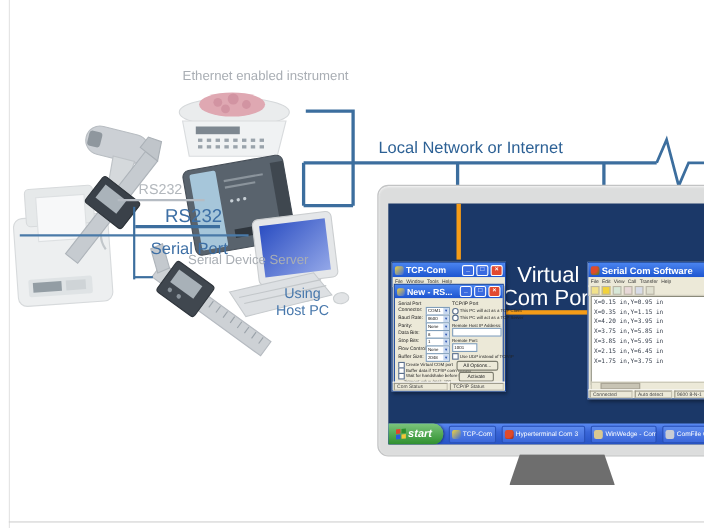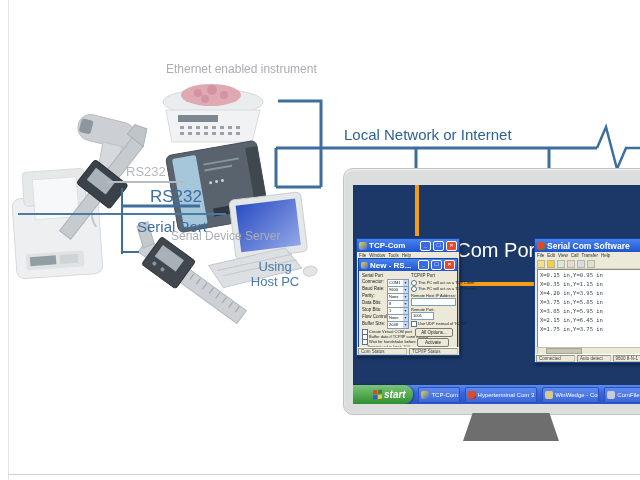--- a/index.html
+++ b/index.html
@@ -49,21 +49,21 @@
   .statusbar .seg{border:1px solid #c5c2b2;border-top-color:#989585;border-left-color:#989585;
                   margin:0 1px;padding:0 2px;white-space:nowrap;overflow:hidden}
   
   .termline{font-family:"DejaVu Sans Mono",monospace;font-size:5.5px;line-height:9px;color:#38404e;white-space:pre}
   .toolico{width:6px;height:6px;border:1px solid #b9b5a5;background:#f6f4ea;flex:0 0 auto}
   
   #taskbar{position:absolute;left:0;bottom:0;width:100%;height:19px;
            background:linear-gradient(180deg,#5a8af2 0%,#3a66d8 40%,#2653c6 100%);display:flex;align-items:center}
   #startbtn{height:19px;width:46px;background:linear-gradient(180deg,#7cc57c,#2e8f2e);
             border-radius:0 9px 9px 0;display:flex;align-items:center;color:#fff;font-weight:bold;
-            font-style:italic;font-size:10px;padding-left:20px;gap:2px;box-shadow:1px 0 2px rgba(0,0,0,.4)}
+            font-style:italic;font-size:10px;padding-left:7px;gap:2px;box-shadow:1px 0 2px rgba(0,0,0,.4)}
   .flag{width:9px;height:9px;display:grid;grid-template-columns:4px 4px;grid-template-rows:4px 4px;gap:1px;
         transform:skewY(-6deg)}
   .flag i{display:block}
   .task{height:14px;background:linear-gradient(180deg,#5e8bee,#3b67da);border:1px solid #2a52b8;
         border-radius:2px;color:#fff;font-size:6px;display:flex;align-items:center;gap:2px;
         padding:0 2px;margin-left:5px;overflow:hidden;white-space:nowrap}
   .tico{width:8px;height:8px;border-radius:2px;flex:0 0 auto}
 </style>
 </head>
 <body>
@@ -202,20 +202,21 @@
   </div>
   <div class="lbl" style="left:344px;top:126px;font-size:15px;color:#2d6195">Local Network or Internet</div>
 
   <div id="monitor">
     <div id="screen">
 
       <div class="abs orange" style="left:62px;top:0;width:4px;height:51px"></div>
       <div class="abs orange" style="left:107px;top:97px;width:78px;height:4px"></div>
 
       <div class="abs" style="left:88px;top:55px;width:115px;text-align:center;color:#fff;font-size:20px;line-height:21px">
+        <div>Virtual</div>
         <div>Com Port</div>
       </div>
 
       <div class="xpwin" style="left:3px;top:53px;width:102px;height:116px">
         <div class="tbar">
           <span class="appicon" style="background:linear-gradient(135deg,#f2d23a,#3a6ae0)"></span>
           <span class="ttl">TCP-Com</span>
           <span class="wbtn">_</span>
           <span class="wbtn">□</span>
           <span class="wbtn close">×</span>

